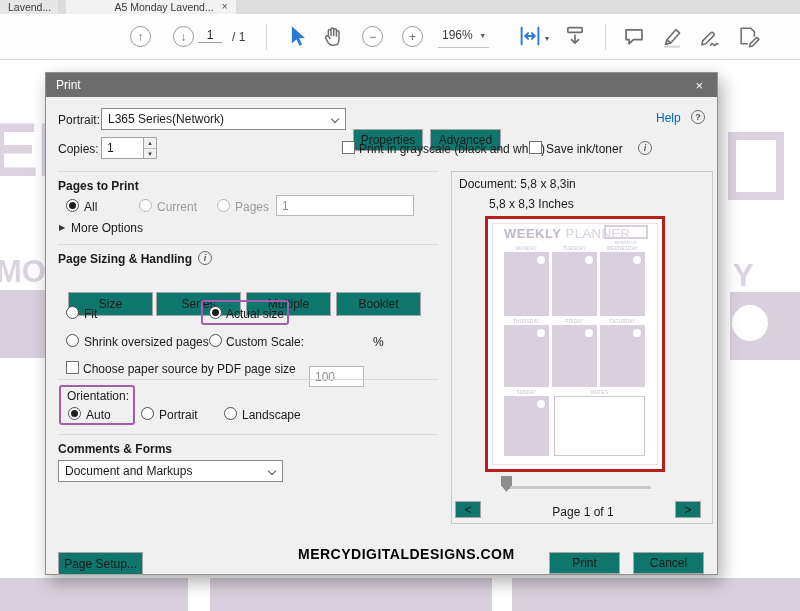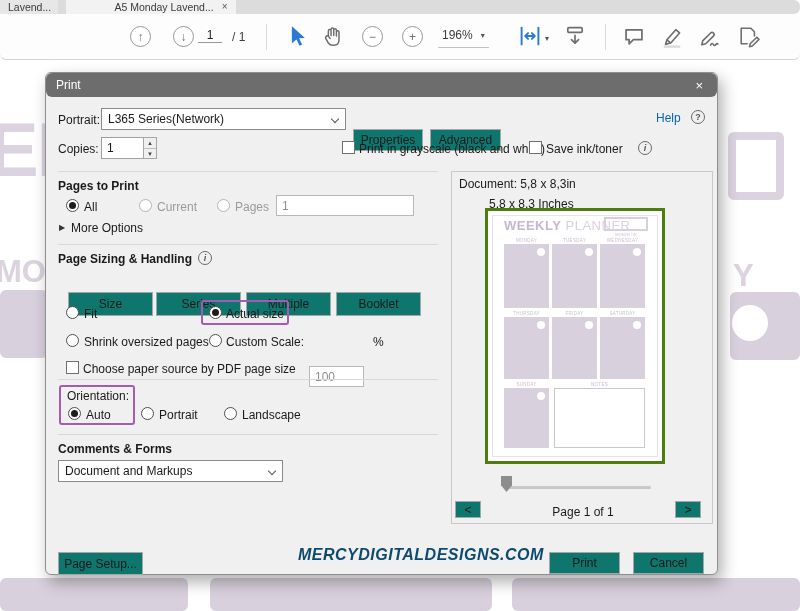--- a/index.html
+++ b/index.html
@@ -1,18 +1,18 @@
 <!DOCTYPE html>
 <html><head>
 <meta charset="utf-8">
 <style>
   * { margin:0; padding:0; box-sizing:border-box; }
   body { font-family:"Liberation Sans", sans-serif; background:#fff; }
   .screen { position:relative; width:800px; height:611px; overflow:hidden; background:#fff; }
-  .abs { position:absolute;border-radius:6px; }
+  .abs { position:absolute; }
 
   
   .bg-ee { left:-12px; top:112px; font-size:76px; font-weight:700; color:#dbd3df; letter-spacing:-2px; z-index:1; line-height:1; }
   .bg-mon { left:-4px; top:256px; font-size:31px; font-weight:700; color:#dbd3df; z-index:1; line-height:1; }
   .bg-mon-block { left:0; top:290px; width:48px; height:68px; background:#d8d0dc; z-index:1; }
   .bg-rect { left:728px; top:132px; width:56px; height:68px; border:8px solid #dbd3df; background:#fff; z-index:1; }
   .bg-y { left:733px; top:260px; font-size:31px; font-weight:700; color:#dbd3df; z-index:1; line-height:1; }
   .bg-y-block { left:730px; top:292px; width:70px; height:68px; background:#d8d0dc; z-index:1; }
   .bg-y-circle { position:absolute; left:2px; top:13px; width:36px; height:36px; background:#fff; border-radius:50%; }
   .bg-band { top:578px; height:33px; background:#d8d0dc; z-index:1; }
@@ -62,36 +62,36 @@
   .lbl.dis { color:#9b9b9b; }
   .bold { font-weight:700; }
   .sep { position:absolute; height:1px; background:#d8d8d8; }
   .info { position:absolute; width:14px; height:14px; border:1px solid #6a6a6a; border-radius:50%; color:#555;
           font-size:9px; font-style:italic; font-weight:700; display:flex; align-items:center; justify-content:center; background:transparent; }
   .hilite { position:absolute; border:2px solid #a35cb2; border-radius:3px; }
   .helplink { position:absolute; color:#0563c1; font-size:12px; }
 
   
   .panel { position:absolute; left:405px; top:98px; width:262px; height:353px; border:1px solid #c9c9c9; background:#f0f0f0; }
-  .pv-page { position:absolute; left:33px; top:36px; width:180px; height:256px; background:#fff; border:3px solid #4d7c0f; }
+  .pv-page { position:absolute; left:33px; top:44px; width:180px; height:256px; background:#fff; border:3px solid #b91c1c; }
   .pv-inner { position:absolute; inset:4px; border:1px solid #e8e2ec; }
   .pl-title { position:absolute; left:16px; top:7px; font-size:13px; letter-spacing:0.5px; white-space:nowrap; }
   .pl-t1 { color:#c4b8cc; font-weight:700; }
   .pl-t2 { color:#d9d1e0; font-weight:400; }
   .pl-month { position:absolute; left:116px; top:6px; width:44px; height:14px; border:2px solid #d8cedd; }
   .pl-month-lbl { position:absolute; left:116px; top:21px; width:44px; font-size:4px; color:#c8bdd0; text-align:center; }
   .day-lbl { position:absolute; width:45px; font-size:4.5px; color:#c8bdd0; text-align:center; letter-spacing:0.3px; }
   .day-box { position:absolute; width:45px; background:#d8d0dc; }
   .day-box .dot { position:absolute; right:4px; top:4px; width:8px; height:8px; background:#fff; border-radius:50%; }
   .notes-box { position:absolute; left:66px; top:177px; width:91px; height:60px; background:#fff; border:1px solid #cfc4d6; }
   .slider-track { position:absolute; left:52px; top:314px; width:147px; height:3px; background:#c9c9c9; border-radius:2px; }
   .slider-handle { position:absolute; left:49px; top:304px; width:11px; height:16px; background:#8d8d8d;
                    clip-path:polygon(0 0,100% 0,100% 58%,50% 100%,0 58%); }
-  .watermark { position:absolute; left:252px; top:473px; width:210px; font-size:16px; font-weight:700; font-style:italic;
-               color:#0c4a6e; letter-spacing:0.5px; white-space:nowrap; }
+  .watermark { position:absolute; left:252px; top:473px; width:210px; font-size:14px; font-weight:700; 
+               color:#000000; letter-spacing:0.5px; white-space:nowrap; }
 </style>
 </head>
 <body>
 
 <div class="screen">
 
   <div class="abs bg-ee">EE</div>
   <div class="abs bg-mon">MON</div>
   <div class="abs bg-mon-block"></div>
   <div class="abs bg-rect"></div>

